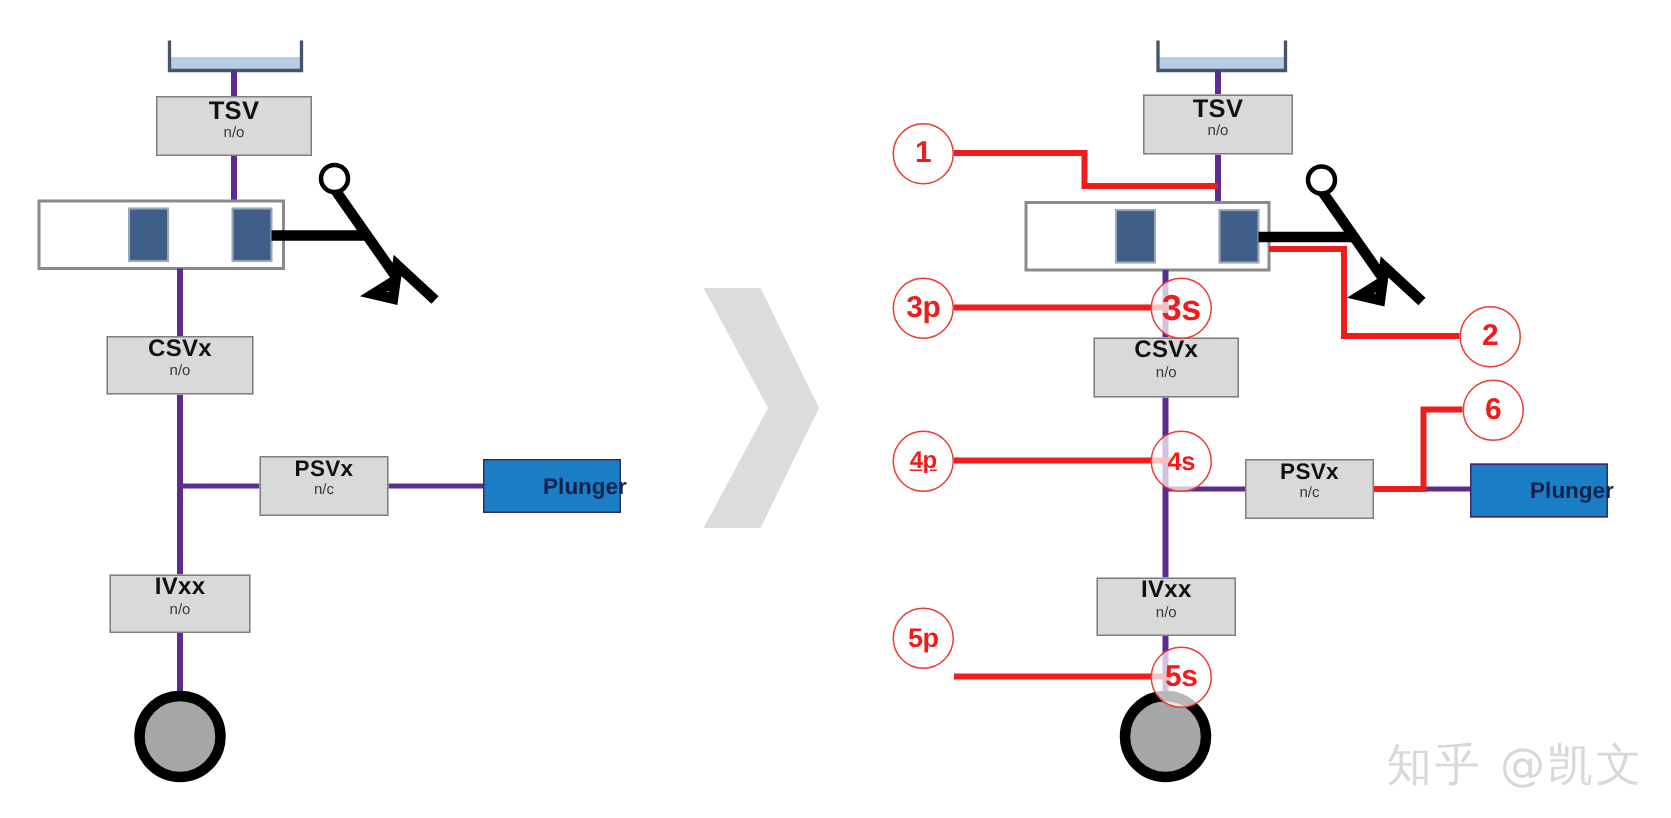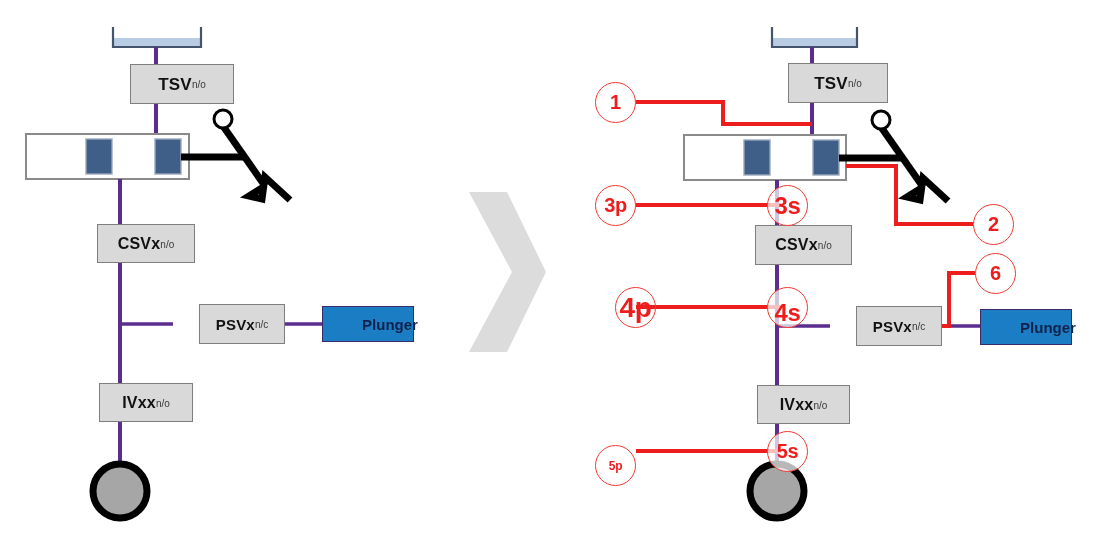--- a/index.html
+++ b/index.html
@@ -25,25 +25,24 @@
     width: 1114px;
     height: 545px;
   }
   
   .valve-box {
     position: absolute;
     box-sizing: border-box;
     background: #d9d9d9;
     border: 1.5px solid #7f7f7f;
     display: flex;
-    flex-direction: row;
+    flex-direction: column;
     align-items: center;
-    justify-content: center;
+    justify-content: flex-start;
     line-height: 1;
-    margin-left: 26px;
   }
   .valve-name {
     font-weight: bold;
     color: #111111;
     letter-spacing: 0.2px;
   }
   .valve-sub {
     color: #3a3a3a;
     margin-top: 2px;
   }
@@ -249,34 +248,35 @@
   </div>
 
   <div class="callout" style="left:595px; top:185px; width:41px; height:41px; font-size:20px;text-align:center;">
     <span>3p</span>
   </div>
 
   <div class="callout filled" style="left:767px; top:185px; width:41px; height:41px; font-size:24px;">
     <span>3s</span>
   </div>
 
-  <div class="callout" style="left:615px; top:287px; width:41px; height:41px; font-size:28px;">
+  <div class="callout" style="left:595px; top:287px; width:41px; height:41px; font-size:16px;text-decoration:underline;">
     <span>4p</span>
   </div>
 
-  <div class="callout filled" style="left:767px; top:287px; width:41px; height:41px; font-size:24px;align-items:flex-end;">
+  <div class="callout filled" style="left:767px; top:287px; width:41px; height:41px; font-size:17px;">
     <span>4s</span>
   </div>
 
-  <div class="callout" style="left:595px; top:445px; width:41px; height:41px; font-size:12px;">
+  <div class="callout" style="left:595px; top:405px; width:41px; height:41px; font-size:18px;">
     <span>5p</span>
   </div>
 
   <div class="callout filled" style="left:767px; top:431px; width:41px; height:41px; font-size:20px;text-align:right;">
     <span>5s</span>
   </div>
 
   <div class="callout" style="left:975px; top:253px; width:41px; height:41px; font-size:20px;">
     <span>6</span>
   </div>
 
+  <div id="watermark">知乎 @凯文</div>
 
 </div>
 
 </body></html>

